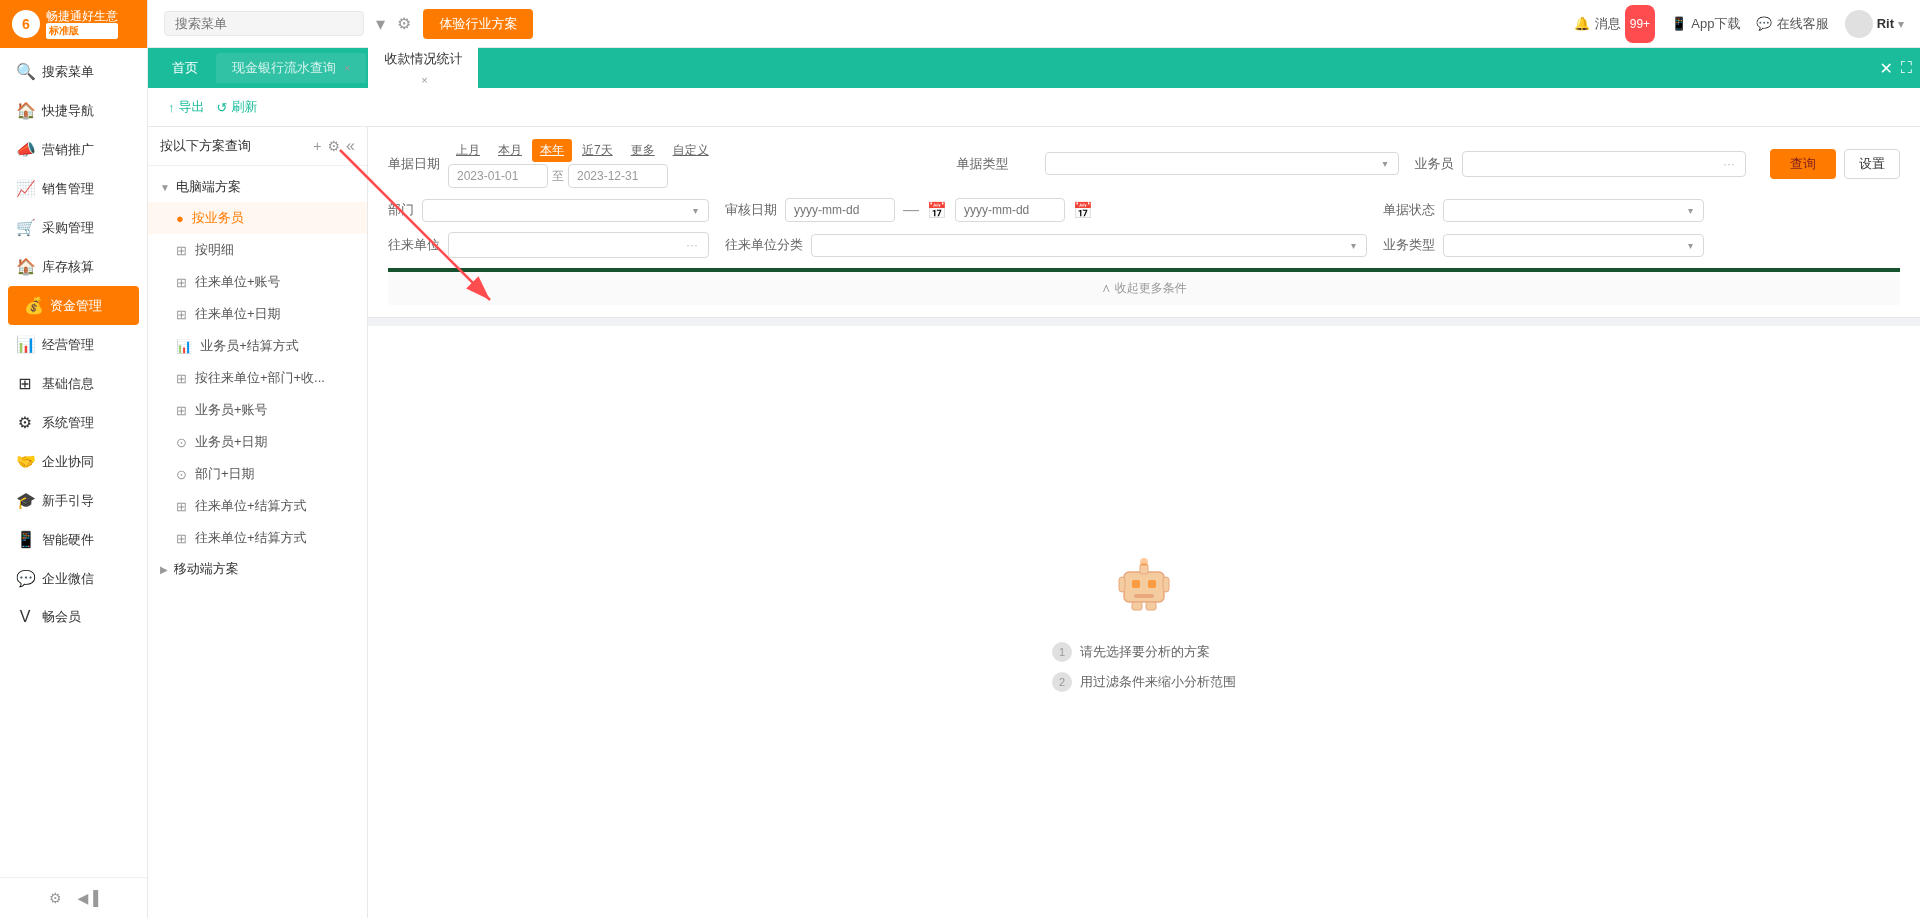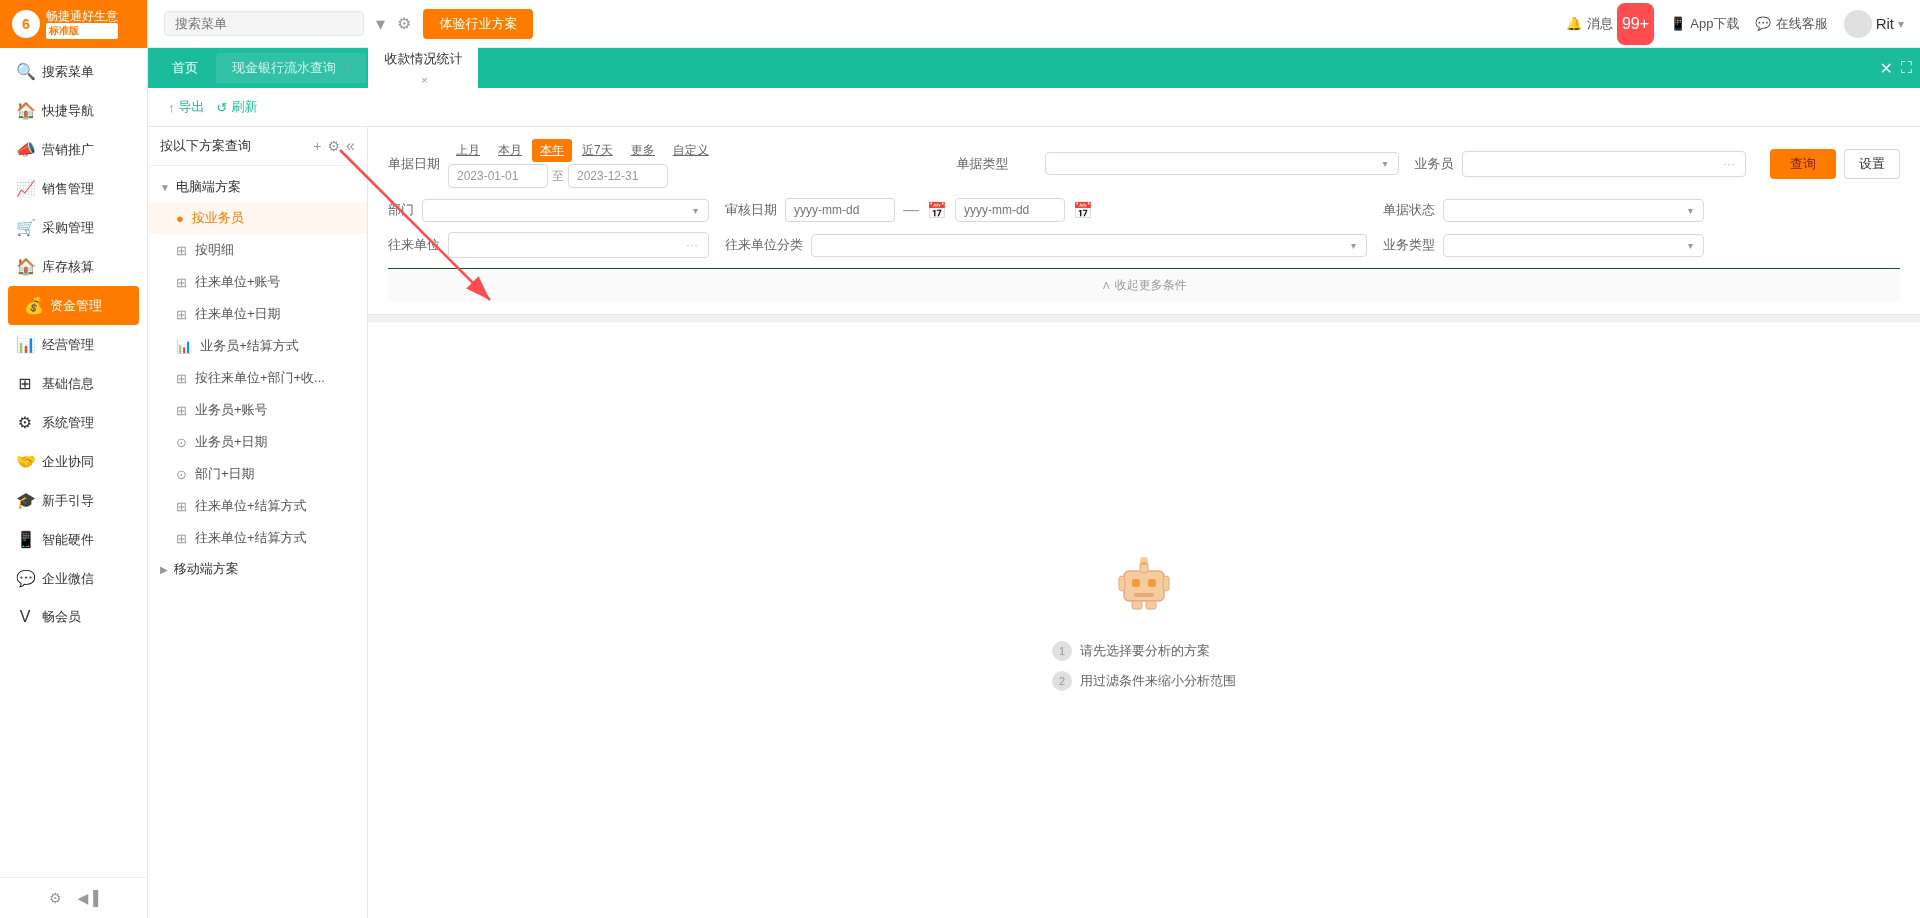--- a/index.html
+++ b/index.html
@@ -92,21 +92,21 @@
       border-radius: 4px;
       padding: 6px 16px;
       font-size: 13px;
       cursor: pointer;
     }
     .topbar-right { display: flex; align-items: center; gap: 16px; }
     .topbar-right-item { display: flex; align-items: center; gap: 4px; color: #555; font-size: 13px; cursor: pointer; }
     .notif-badge {
       background: #ff4d4f;
       color: #fff;
-      font-size: 16px;
+      font-size: 12px;
       border-radius: 8px;
       padding: 12px 5px;
       min-width: 18px;
       text-align: center;
     }
     .avatar-area { display: flex; align-items: center; gap: 4px; }
     .avatar { width: 28px; height: 28px; background: #e0e0e0; border-radius: 50%; }
 
     
     .tabbar {
@@ -271,21 +271,21 @@
     .date-sep { color: #999; }
     .btn-row { display: flex; align-items: center; gap: 8px; justify-content: flex-end; margin-left: 8px; flex-shrink: 0; }
     .query-btn { background: #ff7b00; color: #7f1d1d; border: none; border-radius: 4px; padding: 6px 20px; font-size: 13px; cursor: pointer; }
     .settings-btn { background: #fff; color: #333; border: 1px solid #d9d9d9; border-radius: 4px; padding: 5px 14px; font-size: 13px; cursor: pointer; }
     .collapse-more {
       text-align: center;
       padding: 8px;
       color: #999;
       font-size: 12px;
       cursor: pointer;
-      border-top: 1px solid #14532d;
+      border-top: 4px solid #14532d;
       background: #fafafa;
     }
 
     
     .data-area {
       flex: 1;
       display: flex;
       flex-direction: column;
       align-items: center;
       justify-content: center;
@@ -425,21 +425,21 @@
       <div class="topbar-right-item">
         <span>📱</span>
         <span>App下载</span>
       </div>
       <div class="topbar-right-item">
         <span>💬</span>
         <span>在线客服</span>
       </div>
       <div class="avatar-area">
         <div class="avatar"></div>
-        <span style="font-size:15px;color:#333;">Rit</span>
+        <span style="font-size:13px;color:#333;font-weight:bold;">Rit</span>
         <span style="color:#999;font-size:12px;">▾</span>
       </div>
     </div>
   </div>
 
   <div class="tabbar">
     <div class="tab home">
       <span>首页</span>
     </div>
     <div class="tab">

